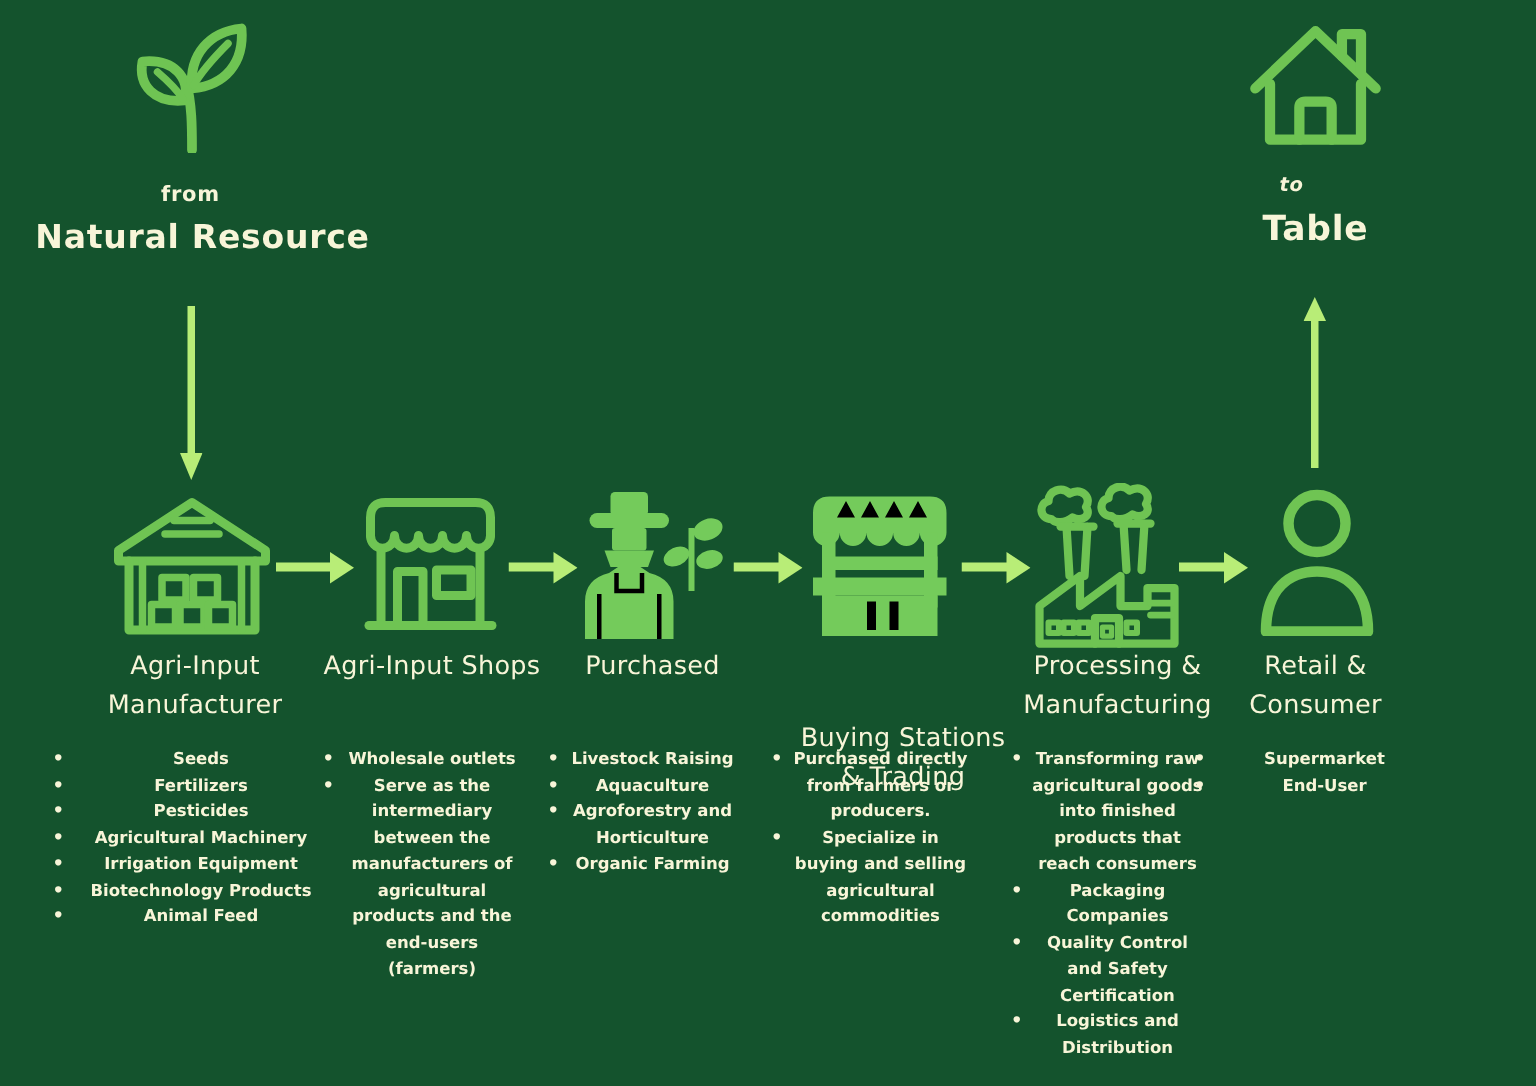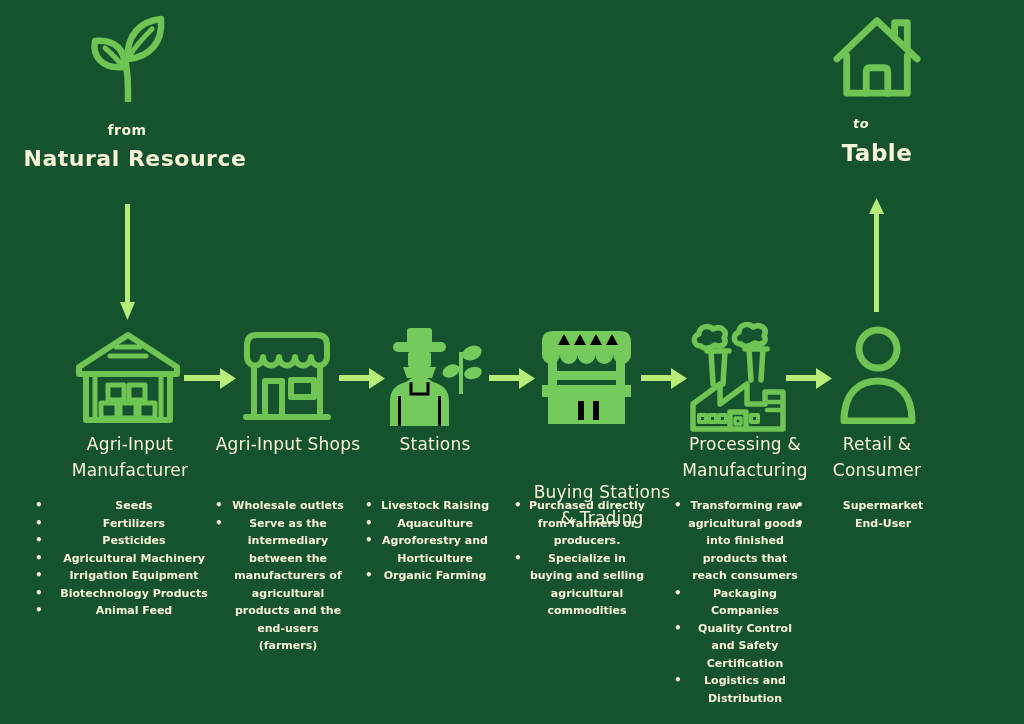--- a/index.html
+++ b/index.html
@@ -173,21 +173,21 @@
   <div class="abs" style="left:786px;top:366px;">
     <svg width="46" height="25" viewBox="0 0 46 25" fill="#B8ED77">
         <rect x="0" y="9" width="32" height="6"></rect>
         <polygon points="30,2 46,12.5 30,23"></polygon>
       </svg>
   </div>
 
   <div class="stage-title" style="left:28px;width:204px;">Agri-Input
 Manufacturer</div>
   <div class="stage-title" style="left:203px;width:170px;">Agri-Input Shops</div>
-  <div class="stage-title" style="left:350px;width:170px;">Stations</div>
+  <div class="stage-title" style="left:350px;width:170px;">Purchased</div>
   <div class="stage-title" style="left:515px;width:174px;margin-top:48px;">Buying Stations
 &amp; Trading</div>
   <div class="stage-title" style="left:658px;width:174px;">Processing &amp;
 Manufacturing</div>
   <div class="stage-title" style="left:795px;width:164px;">Retail &amp;
 Consumer</div>
 
   <ul class="stage-list" style="left:33px;width:174px;padding-left:14px;">
       <li>Seeds</li>
       <li>Fertilizers</li>

